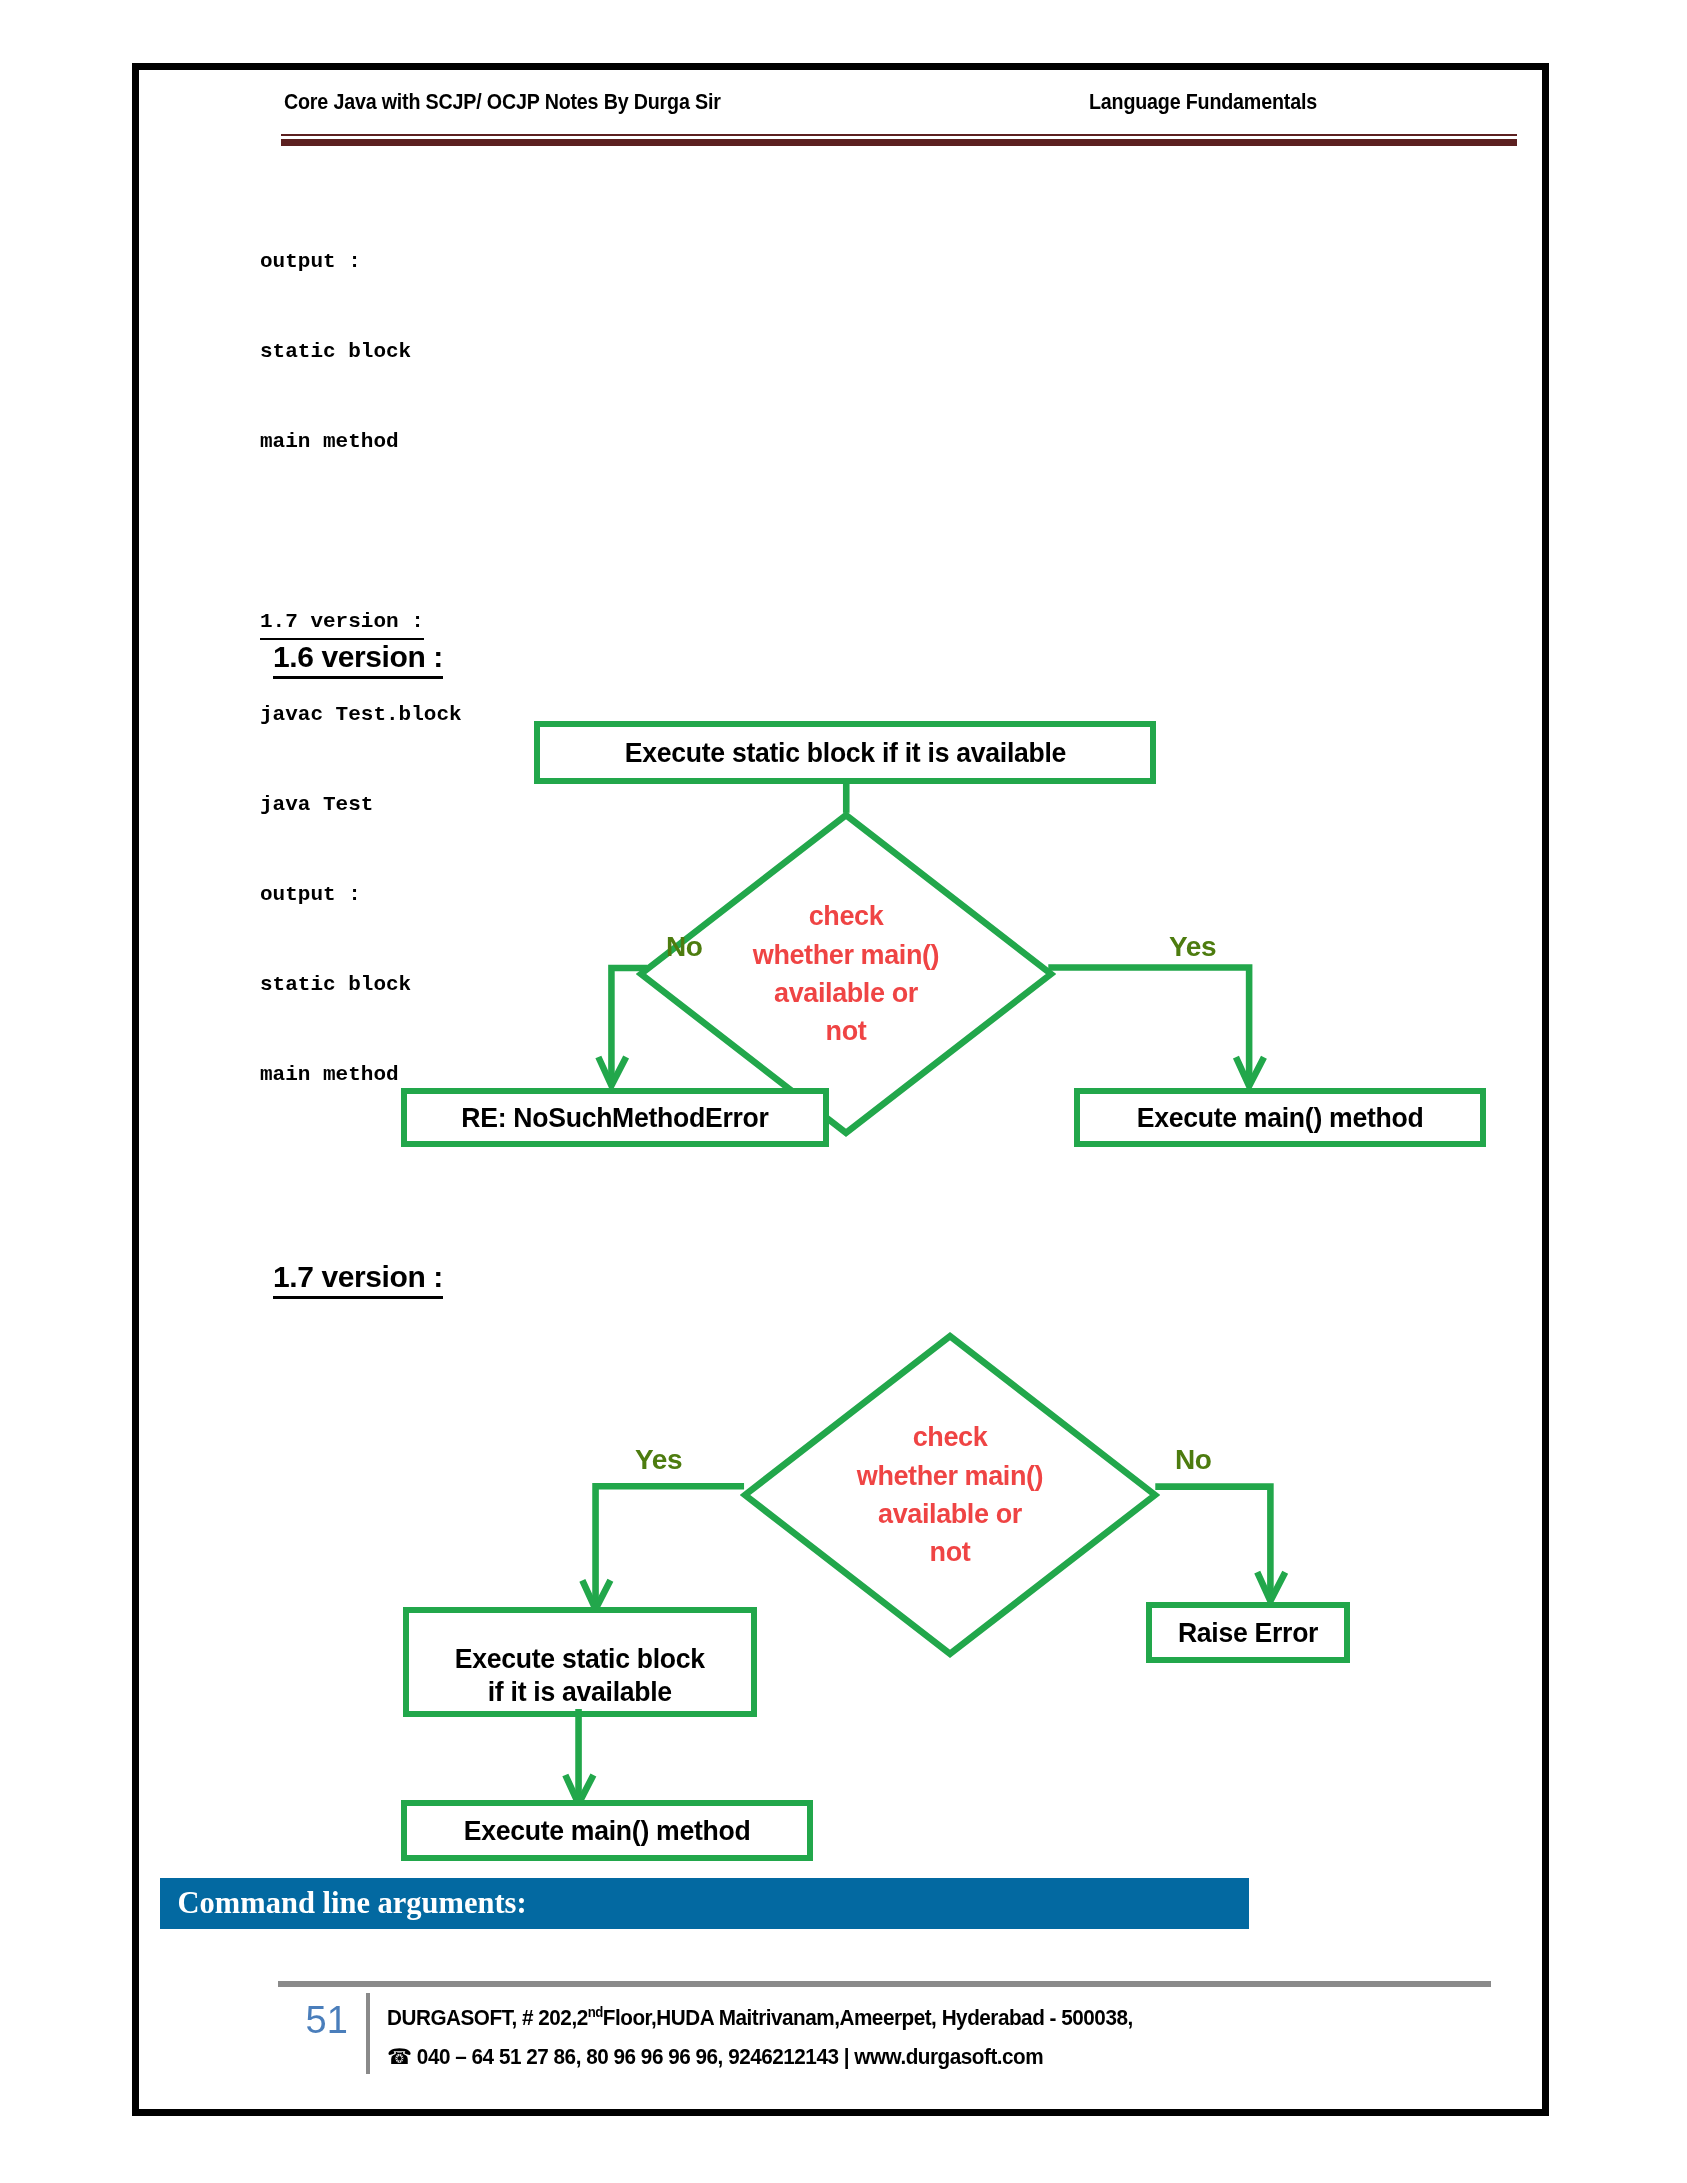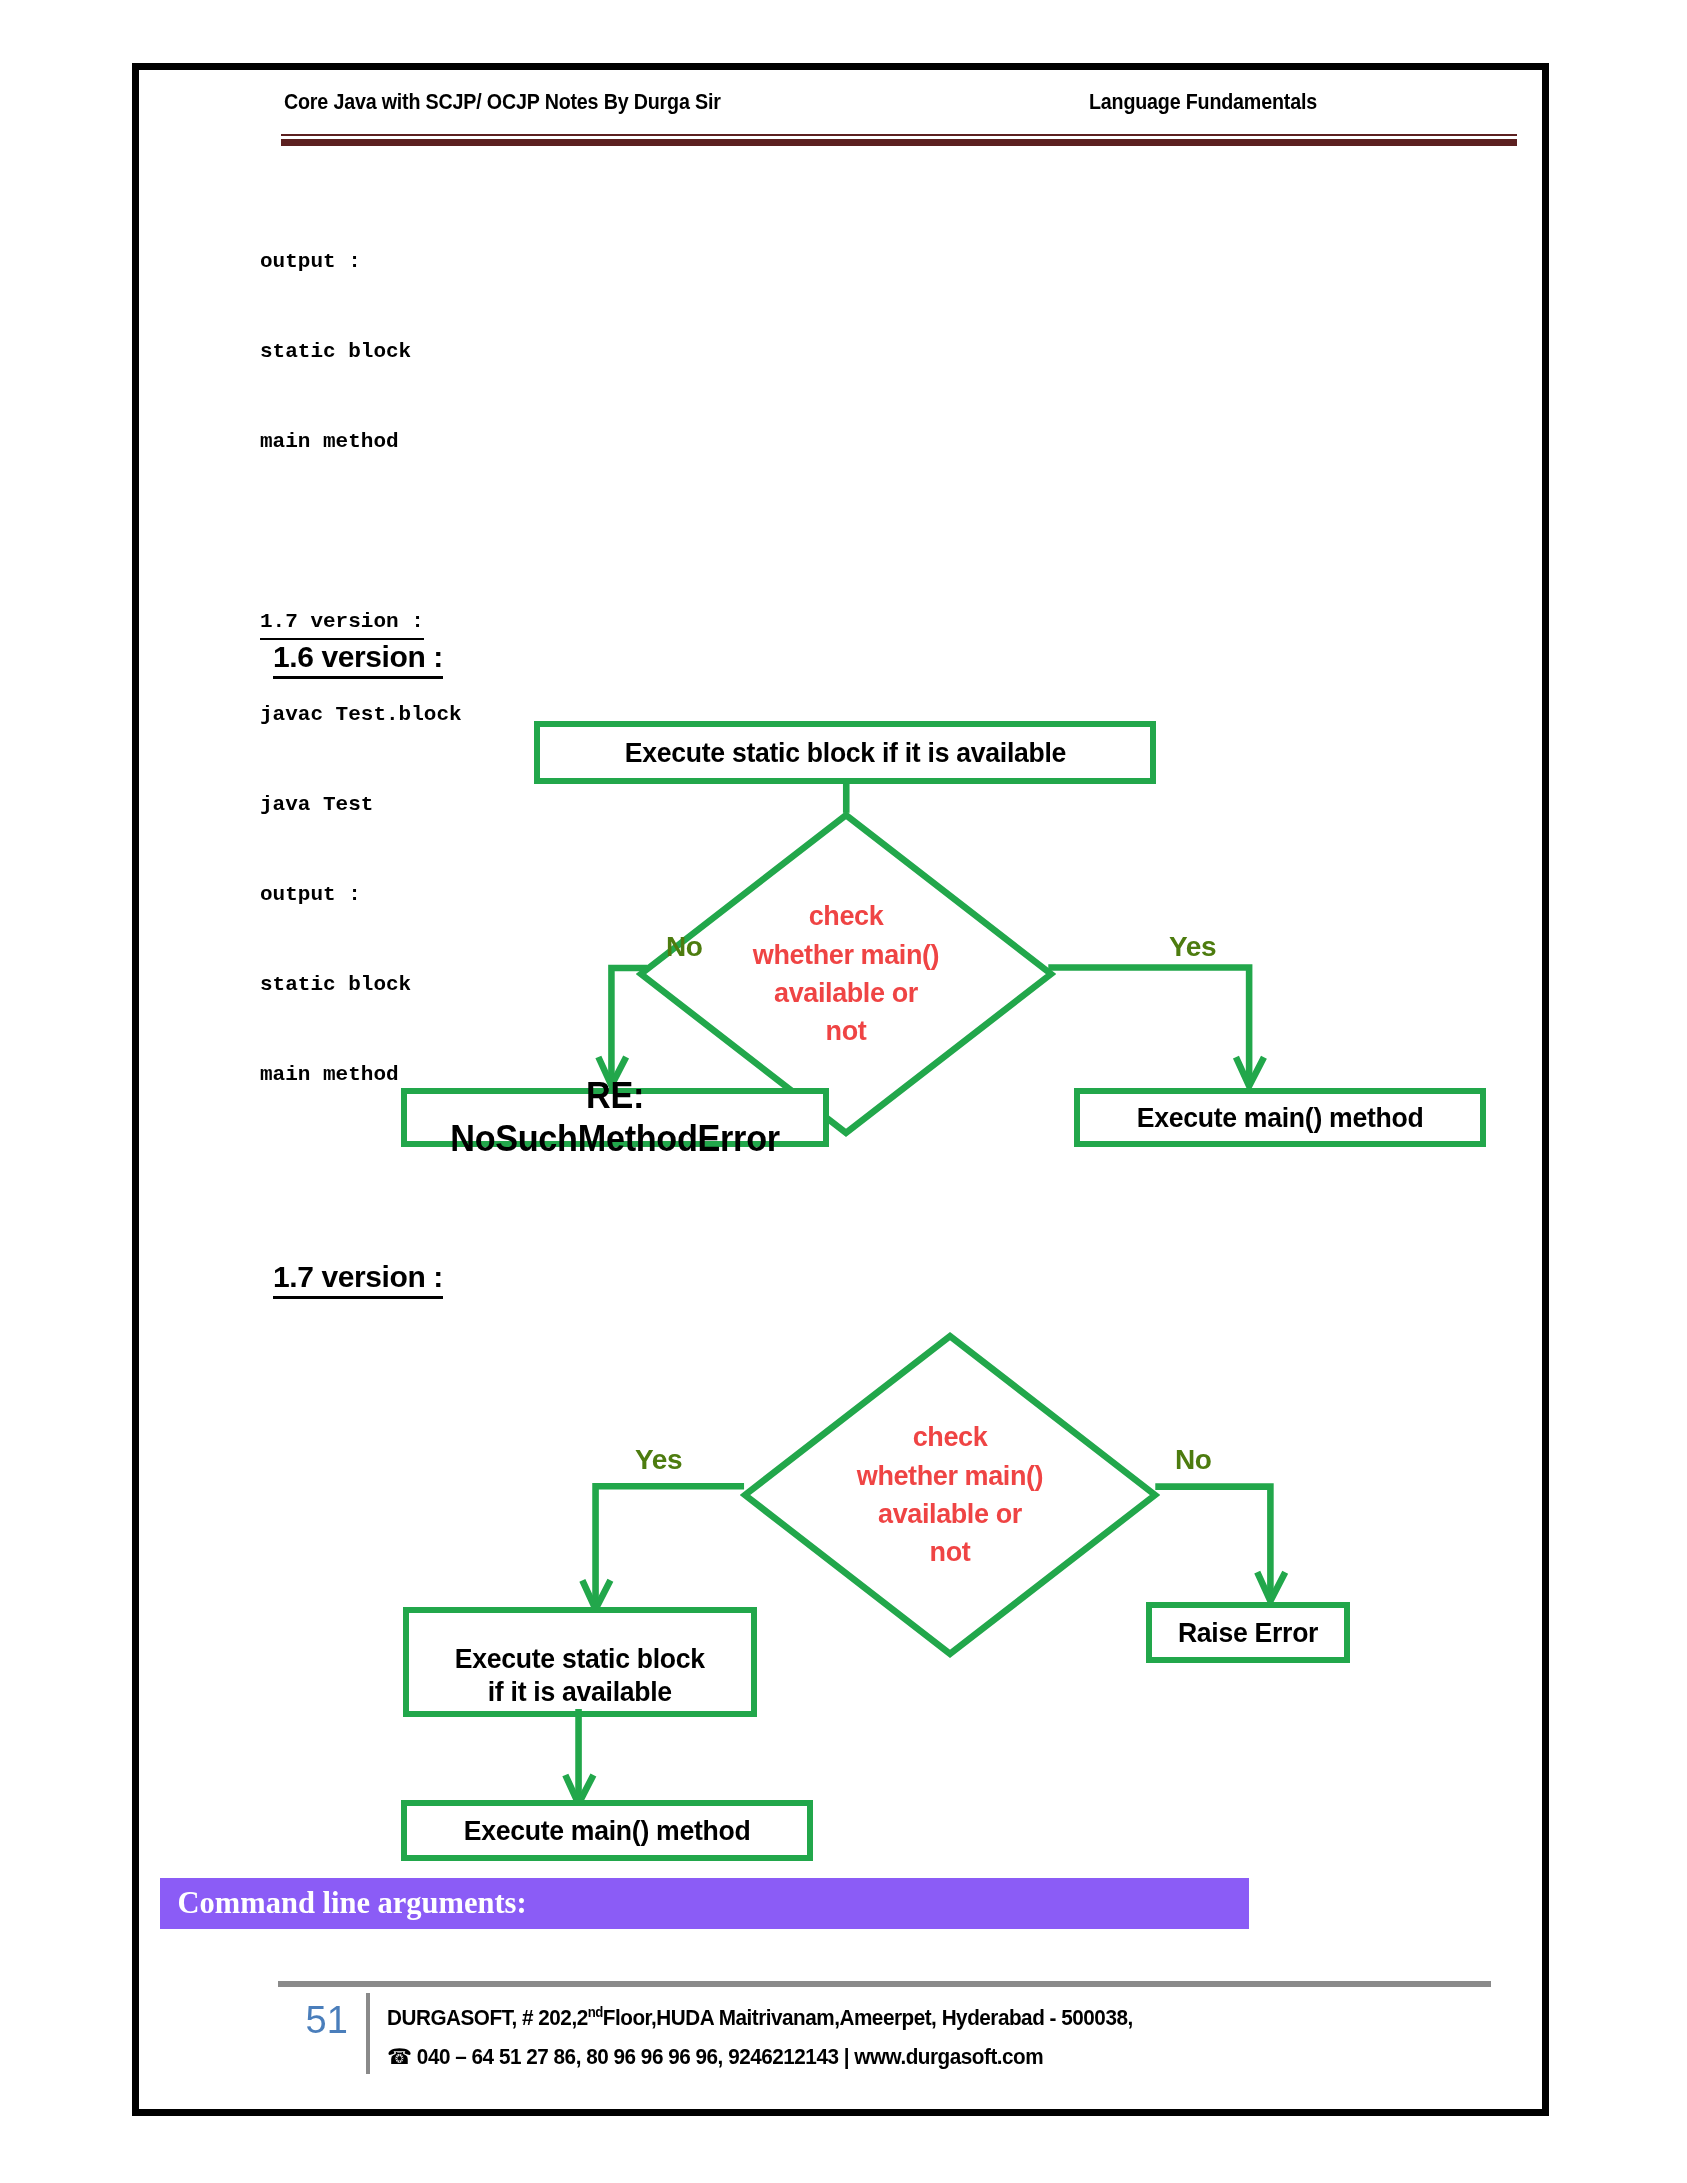--- a/index.html
+++ b/index.html
@@ -159,21 +159,21 @@
   .conn { position: absolute; }
   .conn svg { display: block; overflow: visible; }
 
   
   #cmd-banner {
     position: absolute;
     left: 20.6px;
     top: 1808px;
     width: 1089px;
     height: 51px;
-    background: #8b5cf6;
+    background: #0369a1;
     display: flex;
     align-items: center;
   }
   #cmd-banner-text {
     font-family: "Liberation Serif", serif;
     font-weight: bold;
     font-size: 30.5px;
     color: #ffffff;
     margin-left: 18px;
     letter-spacing: 0px;
@@ -292,21 +292,21 @@
       </svg>
     </div>
 
     <div class="conn" style="left:906px; top:894px; width:214px; height:128px;">
       <svg width="214" height="128" viewBox="0 0 260 155">
         <polyline points="4,4 248,4 248,140" fill="none" stroke="#22A74B" stroke-width="8" stroke-linejoin="miter"></polyline>
         <polyline points="232,113 248,148 266,113" fill="none" stroke="#22A74B" stroke-width="8" stroke-linecap="butt"></polyline>
       </svg>
     </div>
 
-    <div class="node-box" style="left:262px; top:1018px; width:428px; height:59px; font-size:36px;">
+    <div class="node-box" style="left:262px; top:1018px; width:428px; height:59px; font-size:28px;">
       <span class="inner">RE: NoSuchMethodError</span>
     </div>
 
     <div class="node-box" style="left:935px; top:1018px; width:412px; height:59px; font-size:28px;">
       <span class="inner">Execute main() method</span>
     </div>
   </div>
 
   <div class="version-heading" id="heading-17">1.7 version :</div>
 

